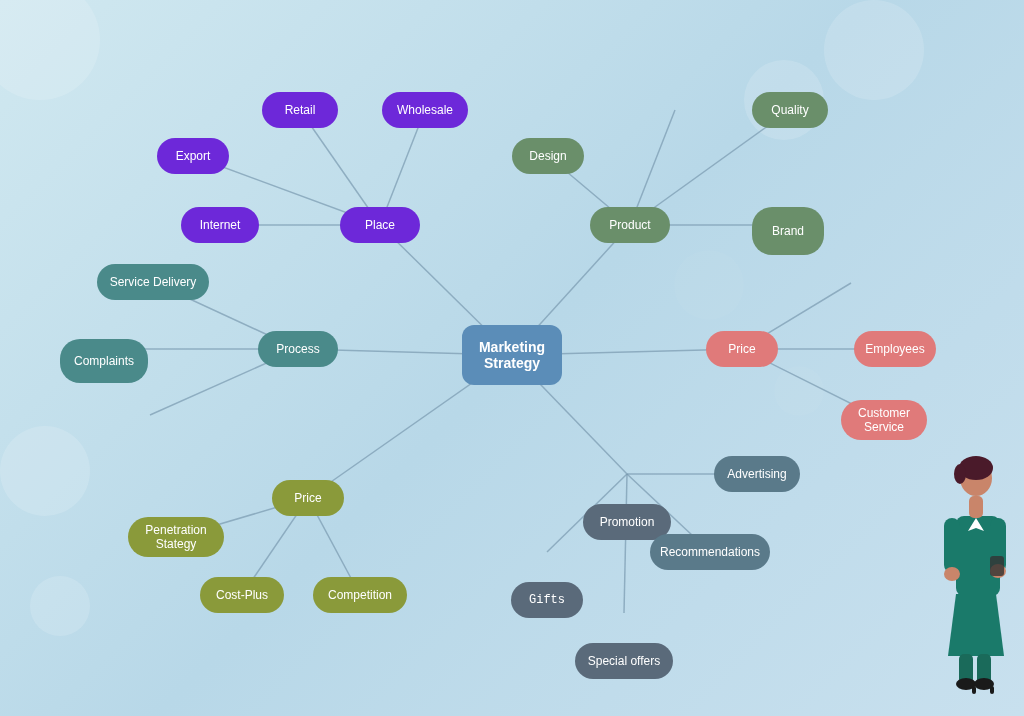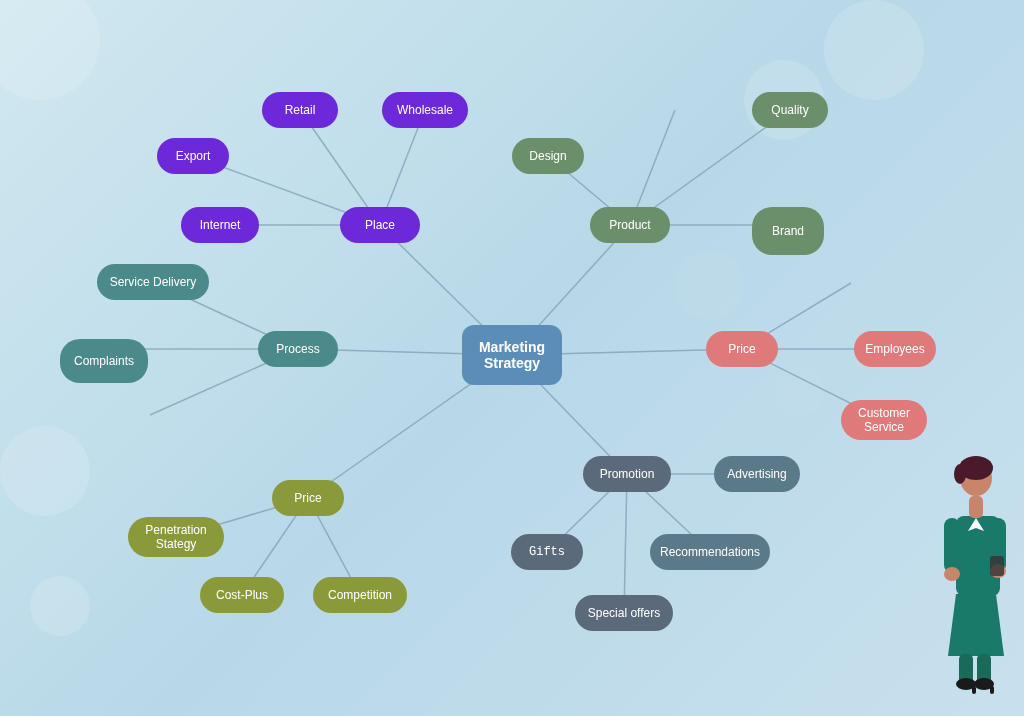--- a/index.html
+++ b/index.html
@@ -74,20 +74,21 @@
       background: #5a7a8a;
       height: 36px;
     }
     .node.olive {
       background: #8a9a3a;
       height: 36px;
     }
     .node.slate {
       background: #5a6a7a;
       height: 36px;
+      margin-top: 48px;
     }
     
     .person {
       position: absolute;
       right: 10px;
       bottom: 20px;
       width: 80px;
       height: 240px;
     }
   </style>

